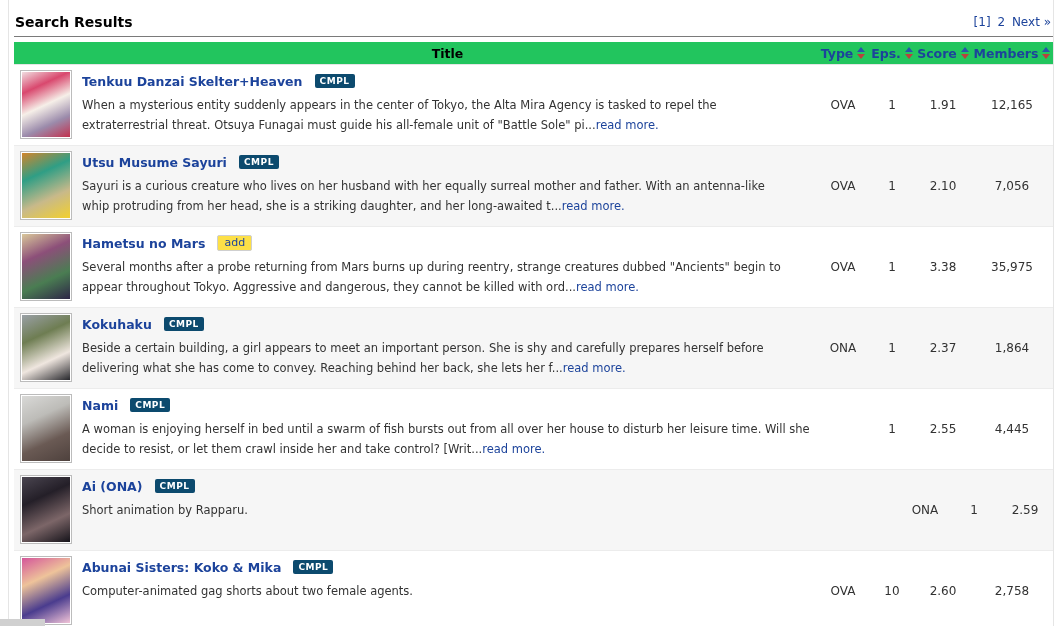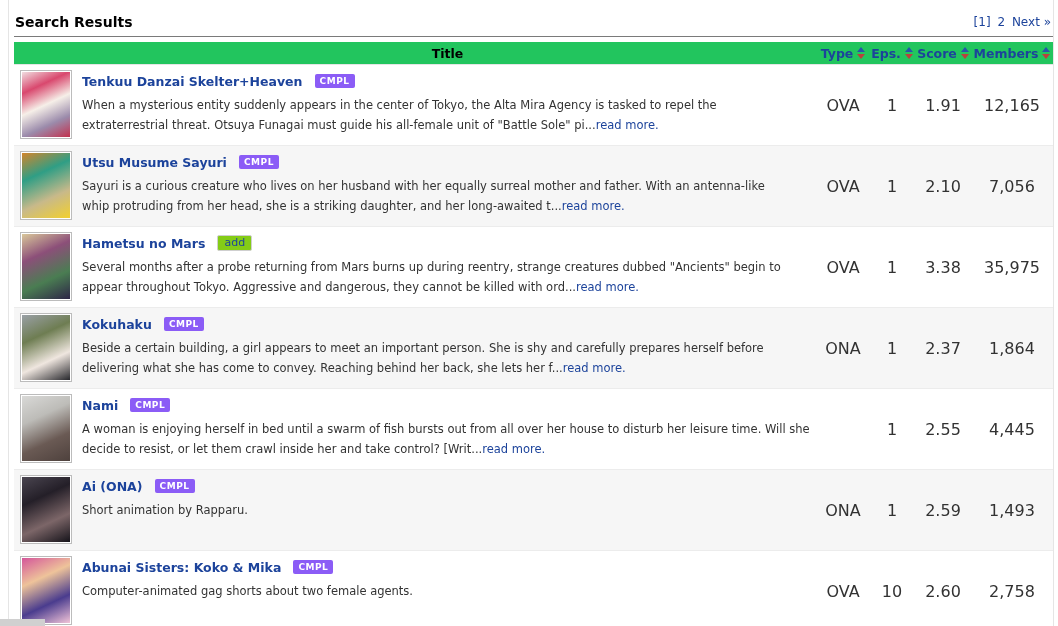--- a/index.html
+++ b/index.html
@@ -77,35 +77,35 @@
   .thumb-img { display: block; width: 48px; height: 65px; background: #ddd; }
 
   .trow .c-titlecol { padding: 6px 26px 0 4px; }
   .title-line { margin-bottom: 5px; }
   .title-link { font-size: 12.5px; font-weight: bold; color: #1c439b; }
   .badge {
     display: inline-block; margin-left: 7px; vertical-align: 2px;
     border-radius: 2px; line-height: 1;
   }
   .badge.cmpl {
-    background: #8b5cf6; color: #fff;
+    background: #0c4a6e; color: #fff;
     font-size: 9px; font-weight: bold; letter-spacing: .5px;
     padding: 3px 5px 2px;
   }
   .badge.add {
-    background: #84cc16; color: #1c439b;
+    background: #fde047; color: #1c439b;
     border: 1px solid #cfcfcf;
     font-size: 11px; padding: 1px 6px 2px;
   }
   .desc { font-size: 11.5px; line-height: 1.75; color: #333; }
   .readmore { color: #1c439b; }
 
   .trow .num {
     display: flex; align-items: center; justify-content: center;
-    font-size: 16px; color: #323232;
+    font-size: 12px; color: #323232;
   }
 
   
   .footer-edge {
     position: fixed; left: 0; bottom: 0;
     width: 45px; height: 7px; background: #d0d0d0;
   }
 </style>
 </head>
 <body>
@@ -266,21 +266,20 @@
         <a class="title-link">Ai (ONA)</a>
         <span class="badge cmpl">CMPL</span>
       </div>
       <div class="desc">
         <span class="desc-text">Short animation by Rapparu.</span>
       </div>
     </div>
     <div class="c-type num">ONA</div>
     <div class="c-eps num">1</div>
     <div class="c-score num">2.59</div>
-    <div class="c-members num">1,493</div>
   </div>
         <div class="trow">
     <div class="c-thumb">
       <a class="thumb">
         <span class="thumb-img" style="background-image: linear-gradient(155deg, rgb(212, 86, 154) 0%, rgb(238, 195, 154) 33%, rgb(74, 60, 142) 67%, rgb(242, 196, 216) 100%);"></span>
       </a>
     </div>
     <div class="c-titlecol">
       <div class="title-line">
         <a class="title-link">Abunai Sisters: Koko &amp; Mika</a>

